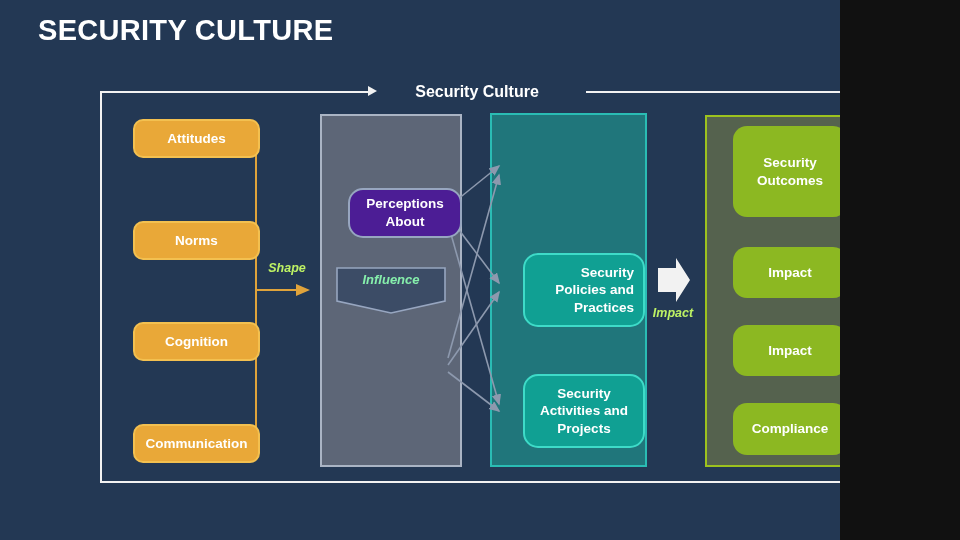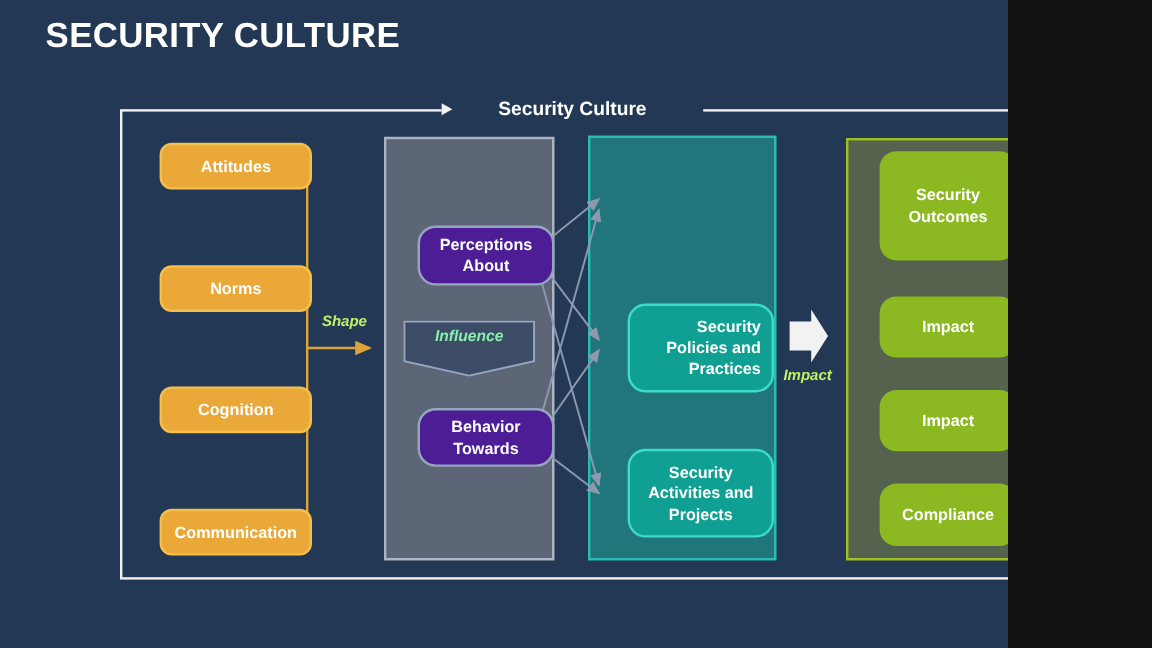--- a/index.html
+++ b/index.html
@@ -137,21 +137,20 @@
   <div class="abs node driver driver-3">Cognition</div>
   <div class="abs node driver driver-4">Communication</div>
 
   <div class="abs flow-label shape-label">Shape</div>
 
   <div class="abs node mediator mediator-perceptions">Perceptions About</div>
   <svg class="abs influence-shape" width="110" height="48" viewBox="0 0 110 48">
     <polygon points="1,1 109,1 109,34 55,46 1,34" fill="#3c4c66" stroke="#97a6c0" stroke-width="1.6"></polygon>
   </svg>
   <div class="abs influence-label">Influence</div>
-  <div class="abs node mediator mediator-behavior">Behavior Towards</div>
 
   <div class="abs node target target-2">Security Policies and Practices</div>
   <div class="abs node target target-3">Security Activities and Projects</div>
 
   <svg class="abs impact-arrow" width="36" height="48" viewBox="0 0 36 48">
     <polygon points="2,12 20,12 20,2 34,24 20,46 20,36 2,36" fill="#f2f2f2"></polygon>
   </svg>
   <div class="abs flow-label impact-label">Impact</div>
 
   <div class="abs node outcome outcome-1">Security Outcomes</div>

